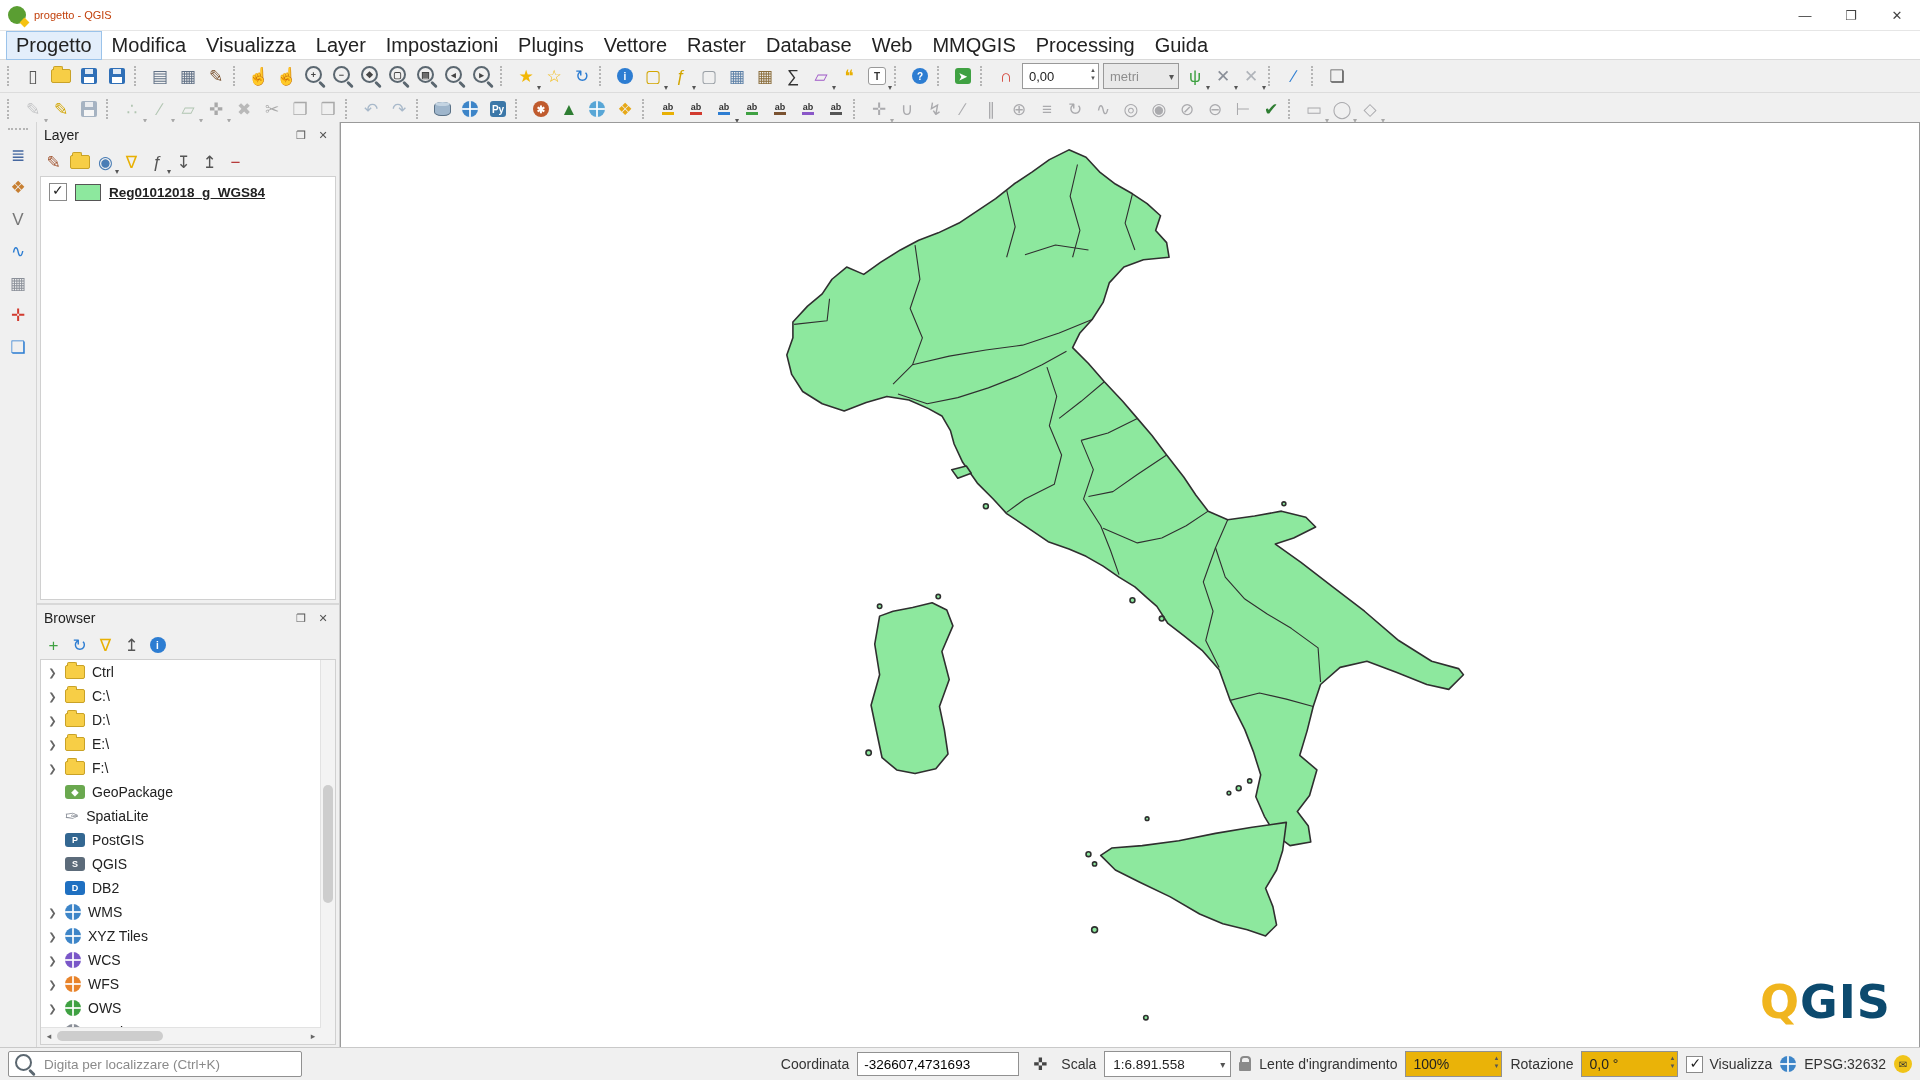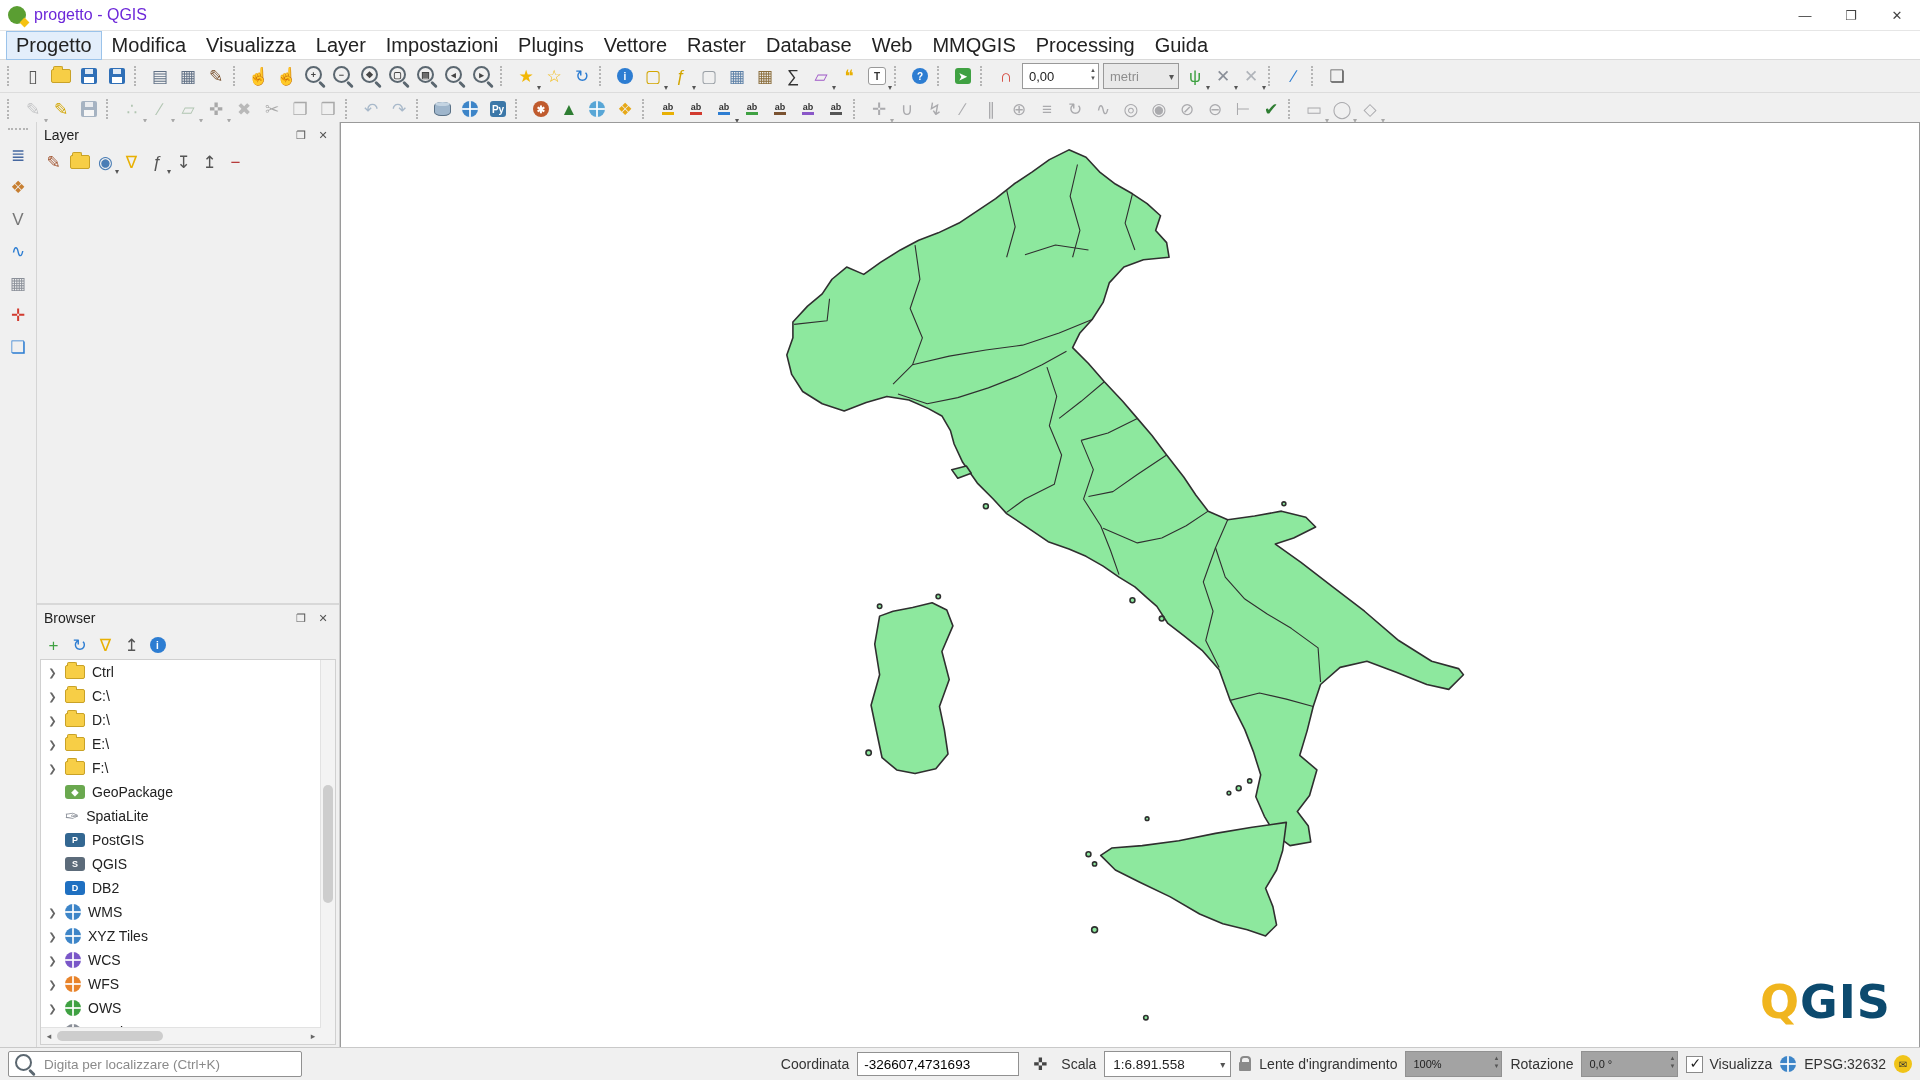--- a/index.html
+++ b/index.html
@@ -3,21 +3,21 @@
 <meta charset="utf-8">
 <style>
   html,body{margin:0;padding:0}
   body{width:1920px;height:1080px;overflow:hidden;background:#f0f0f0;
        font-family:"Liberation Sans",sans-serif;font-size:14px;color:#222;position:relative}
 
   
   .titlebar{height:30px;background:#fff;display:flex;align-items:center;border-bottom:1px solid #e6e6e6}
   .app-icon{width:18px;height:18px;margin:0 8px;border-radius:50%;background:#5a9e32;position:relative;flex:none}
   .app-icon::after{content:"";position:absolute;right:-2px;bottom:-2px;width:7px;height:7px;background:#f5c211;transform:rotate(45deg)}
-  .title-text{font-size:16px;color:#6d28d9}
+  .title-text{font-size:11px;color:#c2410c}
   .win-controls{margin-left:auto;display:flex;height:100%}
   .win-btn{width:46px;height:100%;display:flex;align-items:center;justify-content:center;font-size:13px;color:#444}
 
   
   .menubar{height:28px;background:#fff;display:flex;align-items:center;padding-left:6px;border-bottom:1px solid #dadada}
   .menu-item{padding:3px 10px;font-size:20px;color:#222;white-space:nowrap}
   .menu-item.active{background:#e3eefb;border:1px solid #9bc3ea;padding:2px 9px}
 
   
   .toolbar{height:32px;background:#f0f0f0;display:flex;align-items:center;padding:0 4px;border-bottom:1px solid #dcdcdc}
@@ -103,21 +103,21 @@
 
   
   .statusbar{position:absolute;left:0;right:0;bottom:0;height:32px;background:#f0f0f0;border-top:1px solid #c9c9c9;display:flex;align-items:center;gap:8px;padding:0 8px}
   .search-box{width:280px;height:24px;background:#fff;border:1px solid #919191;border-radius:2px;display:flex;align-items:center;padding:0 6px;gap:7px;flex:none}
   .search-box input{border:none;outline:none;background:transparent;font-size:13.5px;color:#333;width:100%;font-family:"Liberation Sans",sans-serif}
   .search-box input::placeholder{color:#8a8a8a}
   .sb-spacer{flex:1}
   .sb-label{font-size:14px;color:#333;white-space:nowrap}
   .sb-input{height:22px;border:1px solid #919191;background:#fff;padding:0 6px;font-size:13.5px;width:148px;font-family:"Liberation Sans",sans-serif}
   .sb-combo{height:24px;border:1px solid #919191;background:#fff;display:flex;align-items:center;justify-content:space-between;gap:6px;padding:0 5px 0 8px;font-size:13.5px;width:112px;flex:none}
-  .sb-spin{height:24px;border:1px solid #919191;background:#a3a3a3;display:flex;align-items:center;font-size:11px;width:72px;padding:0 16px 0 7px;position:relative;flex:none}
+  .sb-spin{height:24px;border:1px solid #919191;background:#eab308;display:flex;align-items:center;font-size:14px;width:72px;padding:0 16px 0 7px;position:relative;flex:none}
   .sb-check{display:flex;align-items:center;gap:6px;flex:none}
   .msg-badge{width:18px;height:18px;border-radius:50%;background:#f0c419;display:flex;align-items:center;justify-content:center;font-size:10px;color:#333;flex:none}
   .msg-badge::after{content:"✉"}
   .sb-btn{width:26px;height:24px;display:flex;align-items:center;justify-content:center;flex:none}
 </style>
 </head>
 <body>
 
 <div class="titlebar">
   <span class="app-icon"></span>
@@ -501,20 +501,27 @@
           <div class="tbtn">
             <span class="g" style="color: rgb(85, 85, 85);">↧</span>
           </div>
           <div class="tbtn">
             <span class="g" style="color: rgb(85, 85, 85);">↥</span>
           </div>
           <div class="tbtn">
             <span class="g" style="color: rgb(179, 51, 51);">−</span>
           </div>
         </div>
+      <div class="panel-body">
+        <div class="lyr-row">
+          <span class="cb checked"></span>
+          <span class="swatch" style="background: rgb(141, 232, 158);"></span>
+          <span class="lyr-name">Reg01012018_g_WGS84</span>
+        </div>
+      </div>
     </div>
 
     <div class="panel" id="browser-panel">
       <div class="panel-head">
         <span>Browser</span>
         <span class="spacer"></span>
         <span class="ph-btn ph-float"></span>
         <span class="ph-btn ph-close"></span>
       </div>
       <div class="panel-tools" id="browser-tools">

